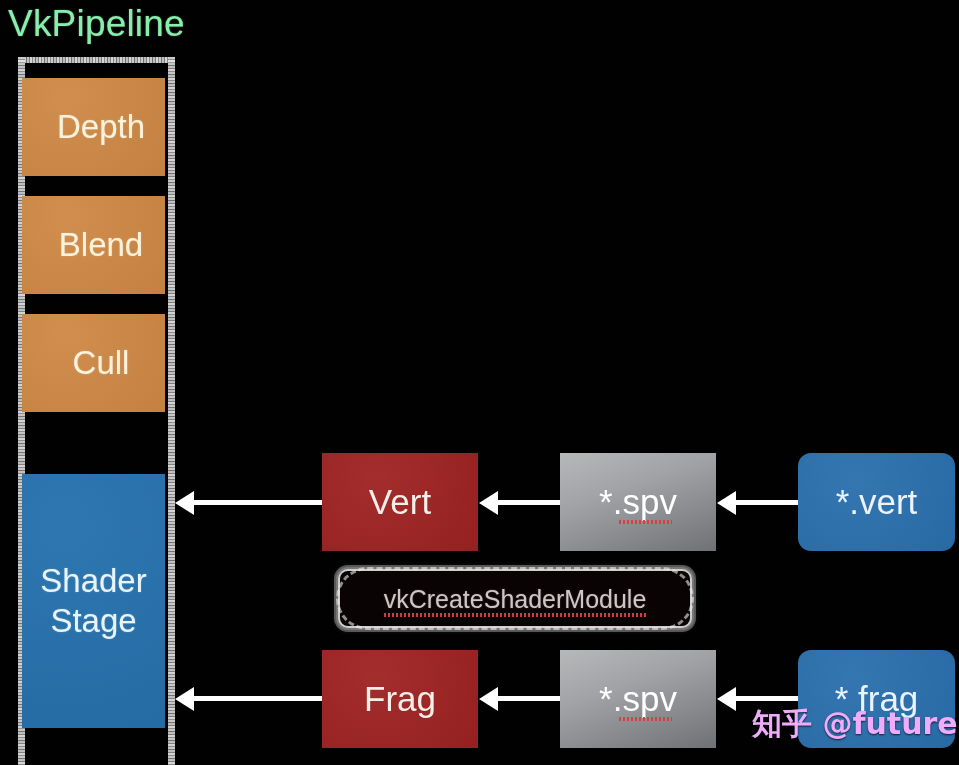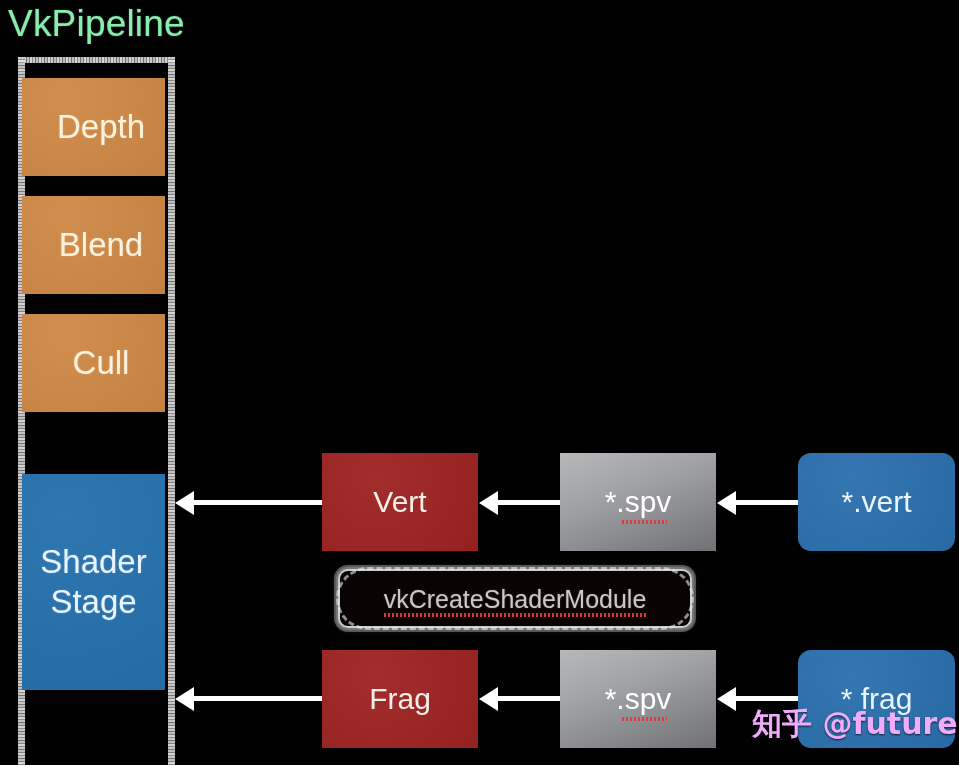--- a/index.html
+++ b/index.html
@@ -111,21 +111,21 @@
   
   .node {
     position: absolute;
     display: flex;
     align-items: center;
     justify-content: center;
     box-sizing: border-box;
     text-align: center;
   }
   .node .node-label {
-    font-size: 30px;
+    font-size: 35px;
     line-height: 42px;
     color: #f5efe9;
     white-space: nowrap;
     position: relative;
   }
   .node.red {
     background:
       radial-gradient(circle at 35% 25%, rgba(255,255,255,0.05), rgba(0,0,0,0.06)),
       #9e2222;
   }
@@ -248,21 +248,21 @@
   </div>
 
   <div class="stage orange" style="top:196px; height:98px;">
     <span class="stage-label">Blend</span>
   </div>
 
   <div class="stage orange" style="top:314px; height:98px;">
     <span class="stage-label">Cull</span>
   </div>
 
-  <div class="stage blue" style="top:474px; height:216px; flex-direction:column; justify-content:center;">
+  <div class="stage blue" style="top:474px; height:254px; flex-direction:column; justify-content:center;">
     <span class="stage-label">Shader</span>
     <span class="stage-label">Stage</span>
   </div>
 
   <div class="arrow" style="left:193px; top:500px; width:129px;"></div>
 
   <div class="node red" style="left:322px; top:453px; width:156px; height:98px;">
     <span class="node-label">Vert</span>
   </div>
 

